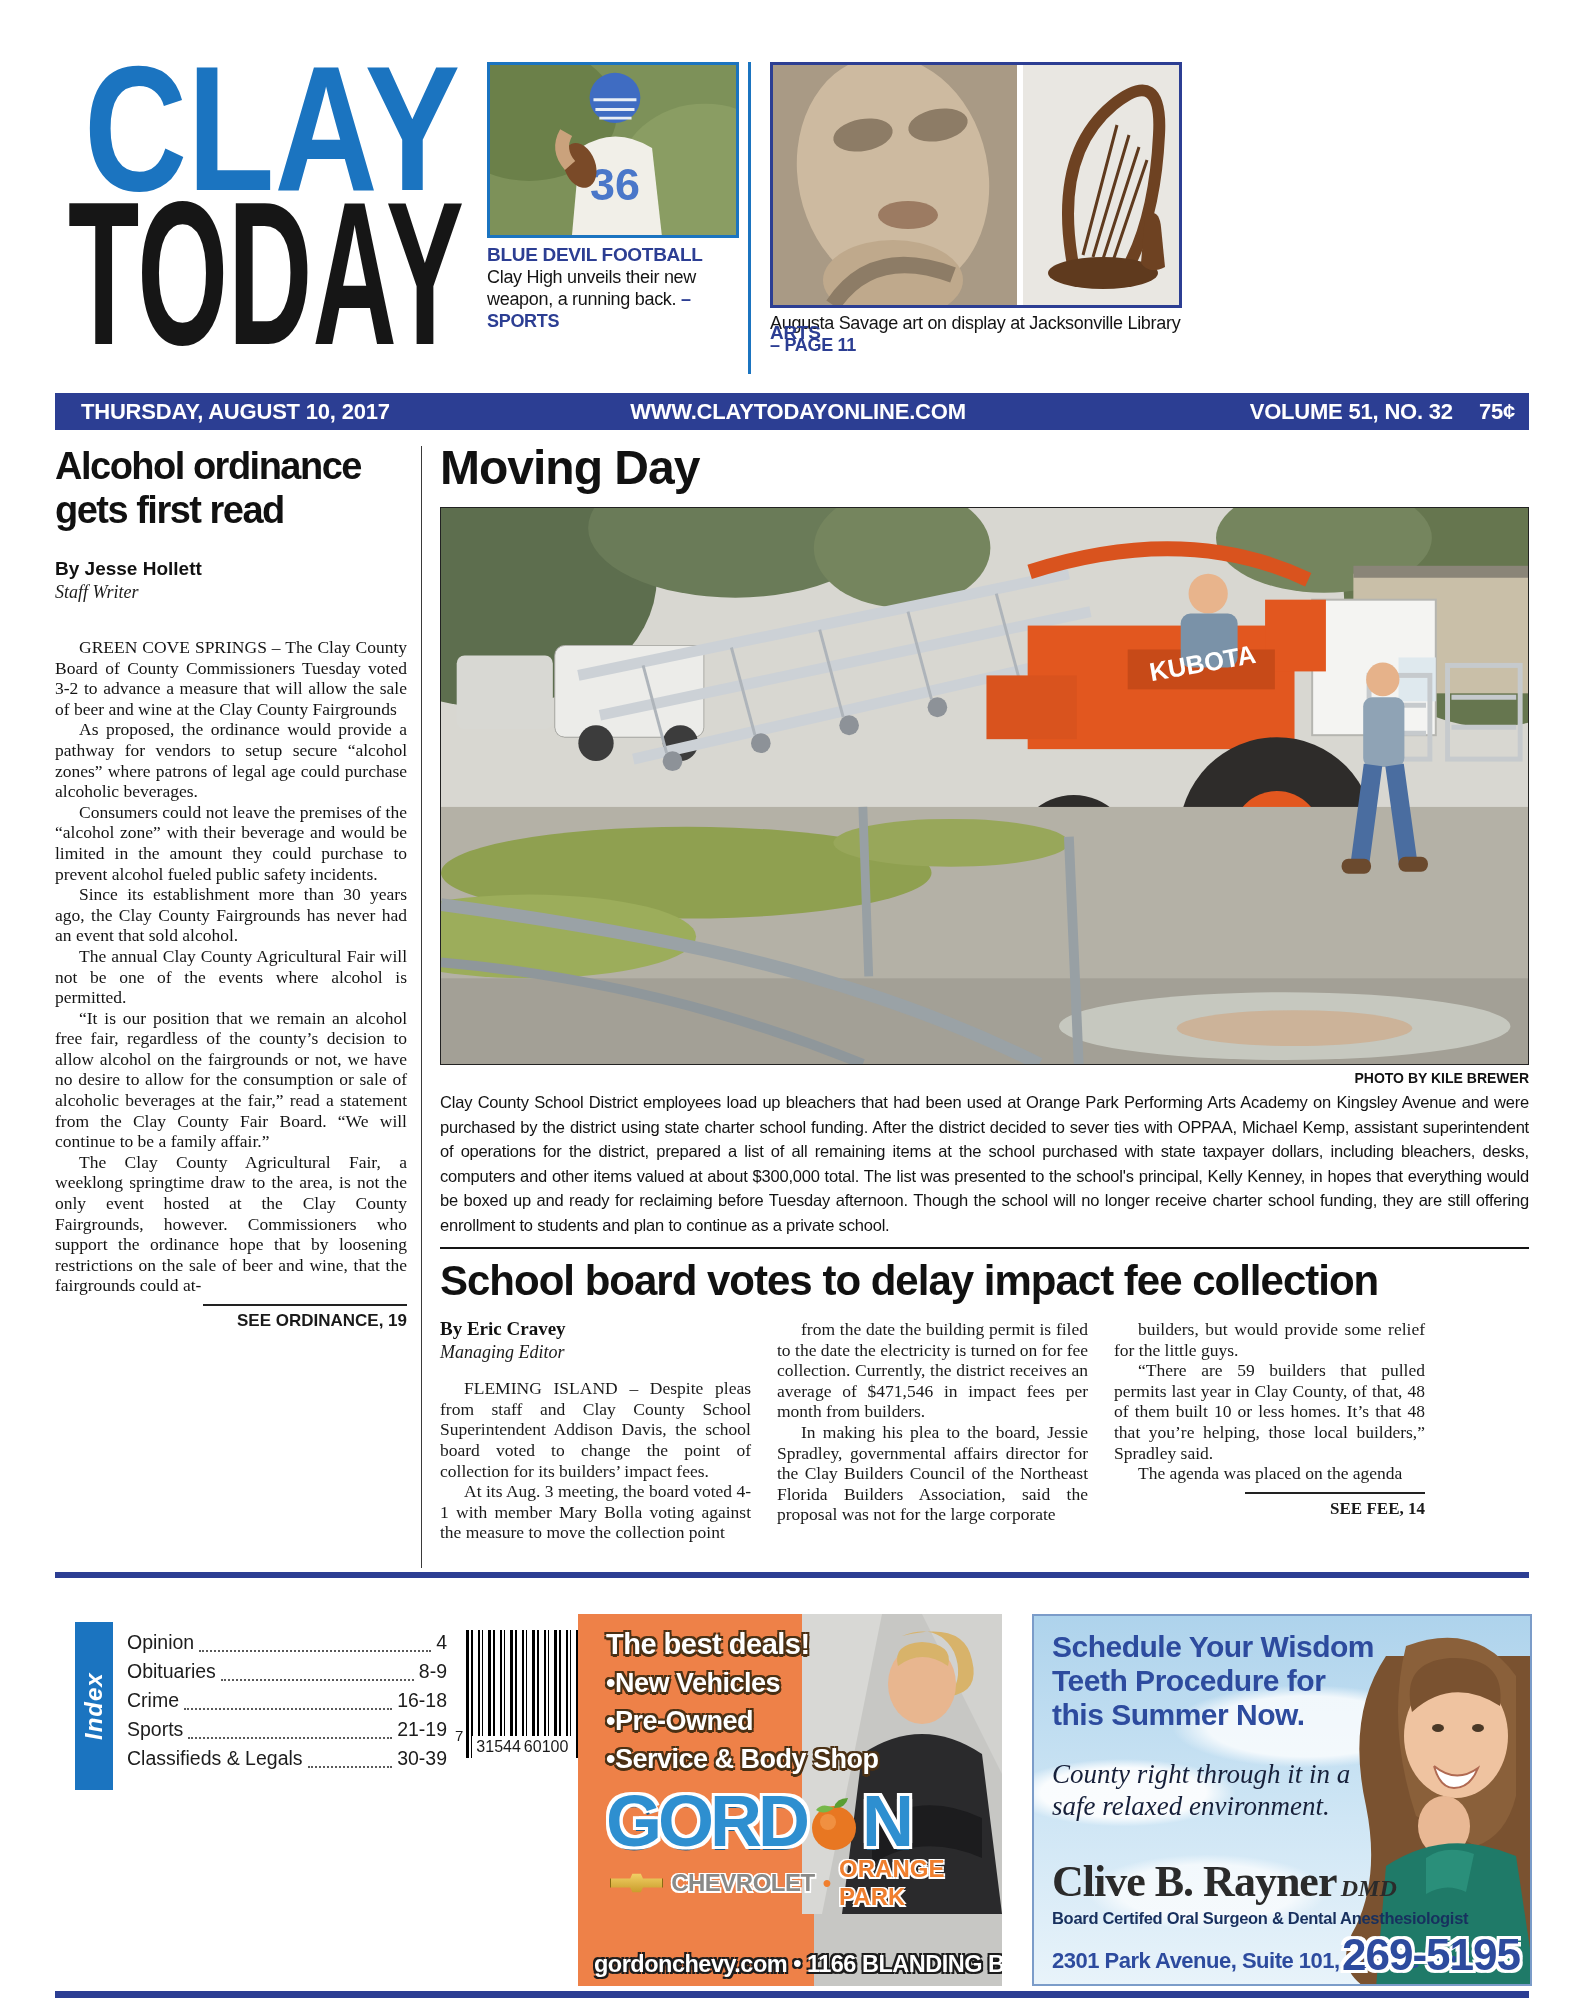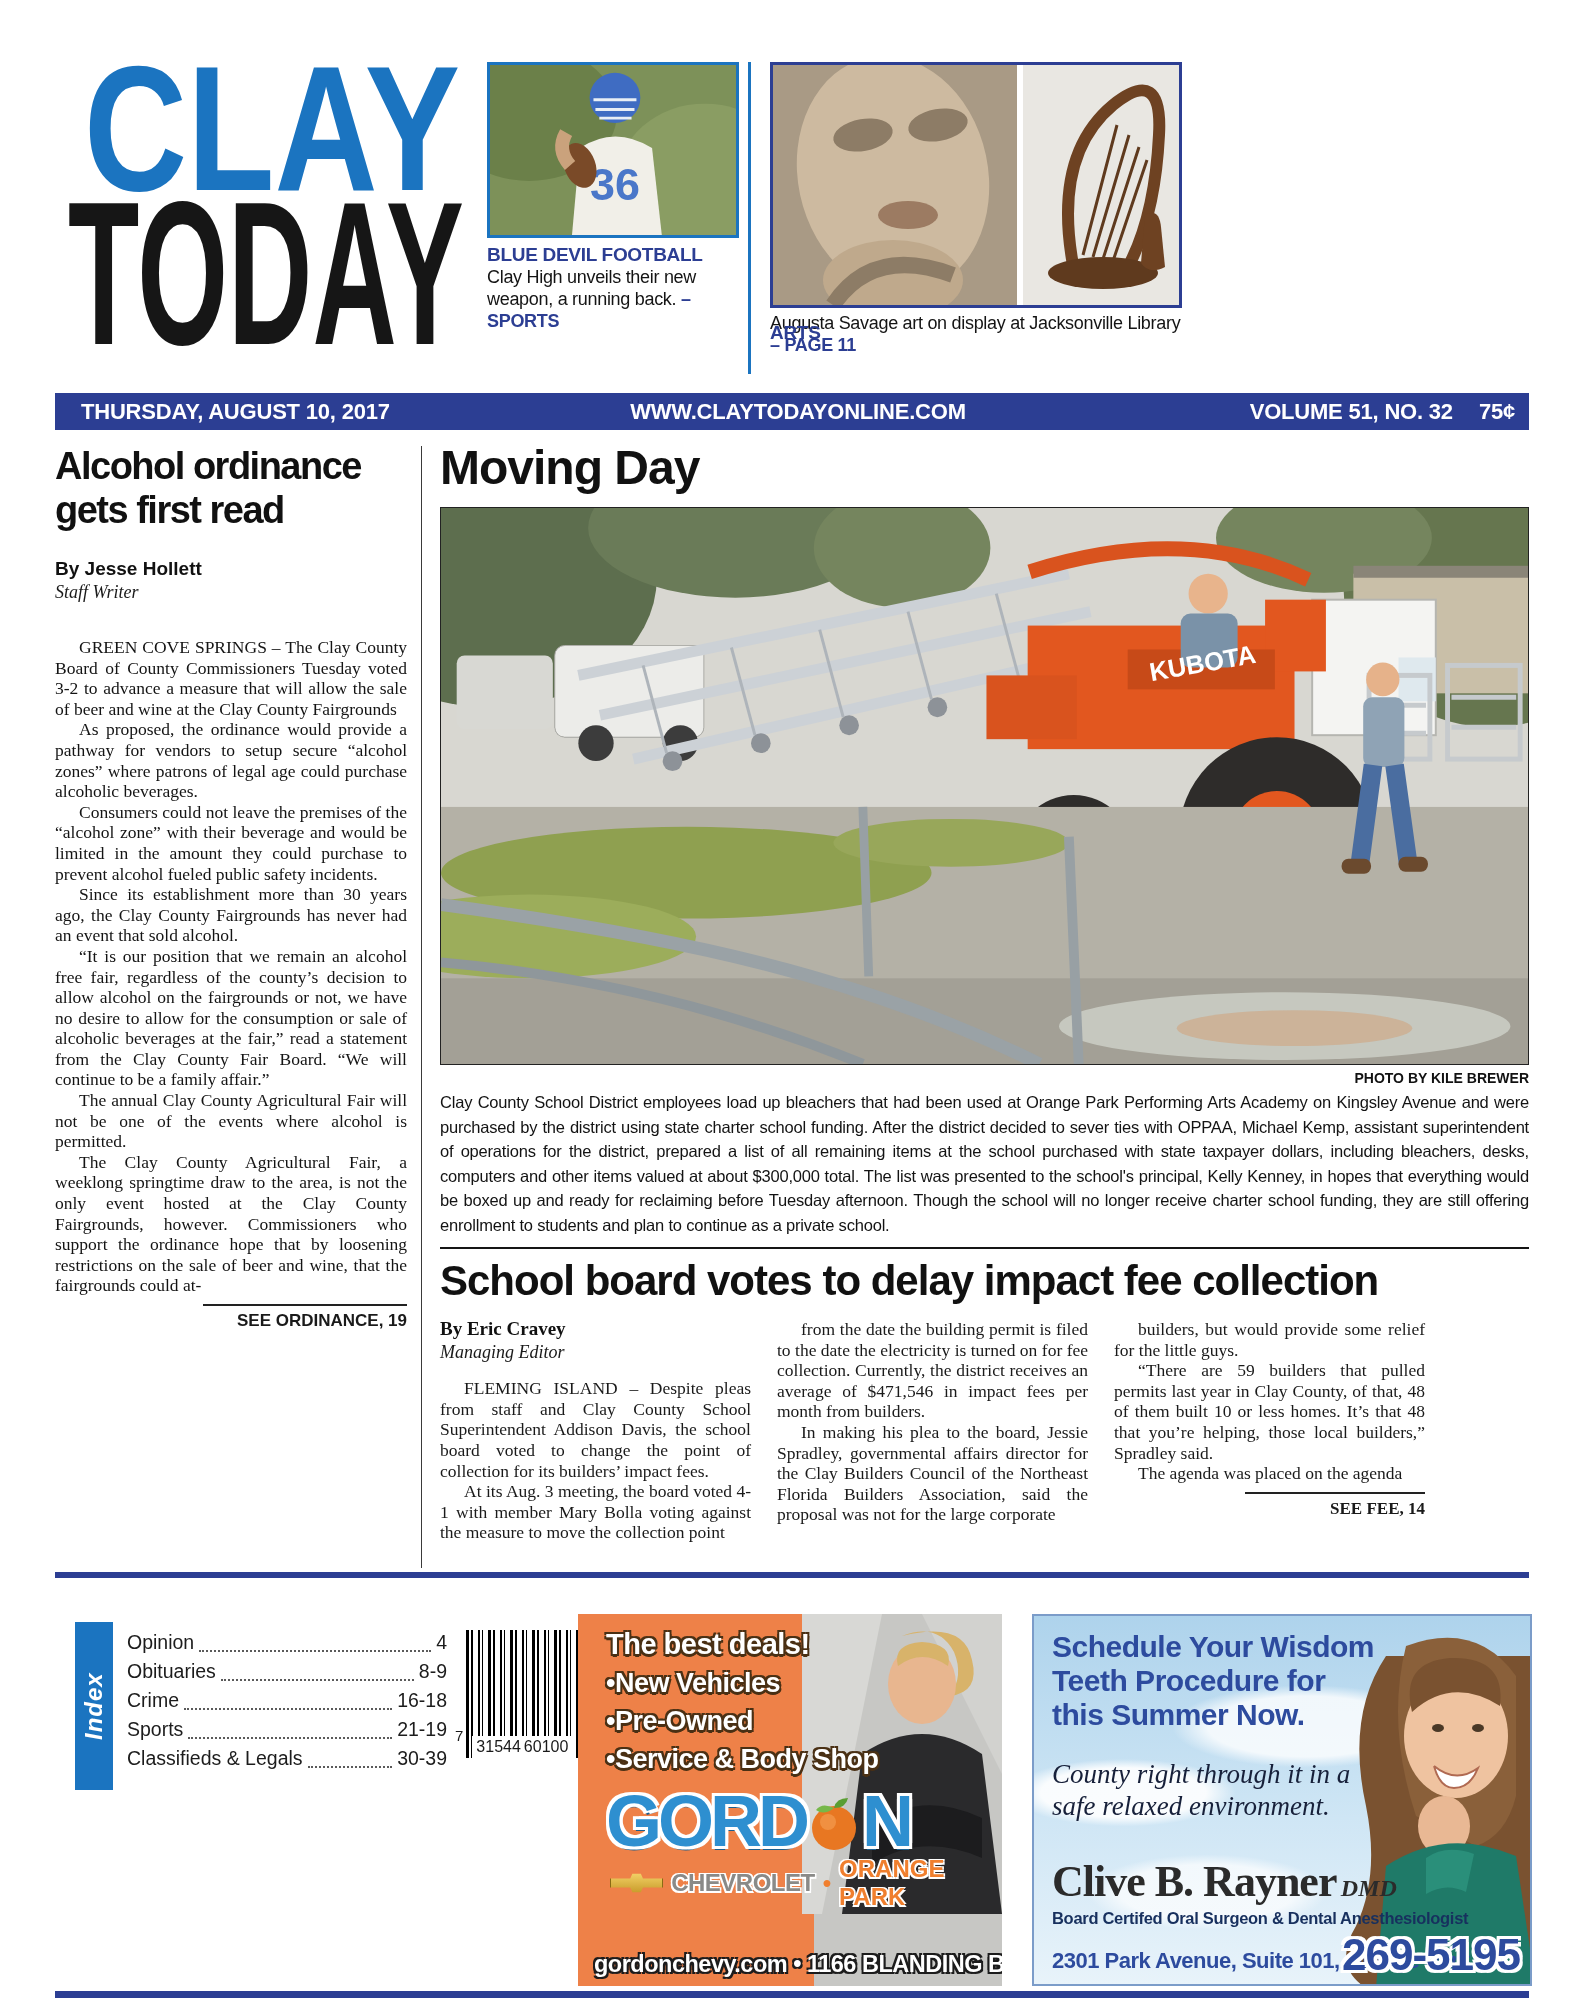--- a/index.html
+++ b/index.html
@@ -192,22 +192,22 @@
         <div>Alcohol ordinance</div>
         <div>gets first read</div>
       </div>
       <div class="byline">By Jesse Hollett</div>
       <div class="byrole">Staff Writer</div>
       <div class="bodytext">
         <p>GREEN COVE SPRINGS – The Clay County Board of County Commissioners Tuesday voted 3-2 to advance a measure that will allow the sale of beer and wine at the Clay County Fairgrounds</p>
         <p>As proposed, the ordinance would provide a pathway for vendors to setup secure “alcohol zones” where patrons of legal age could purchase alcoholic beverages.</p>
         <p>Consumers could not leave the premises of the “alcohol zone” with their beverage and would be limited in the amount they could purchase to prevent alcohol fueled public safety incidents.</p>
         <p>Since its establishment more than 30 years ago, the Clay County Fairgrounds has never had an event that sold alcohol.</p>
+        <p>The annual Clay County Agricultural Fair will not be one of the events where alcohol is permitted.</p>
         <p>“It is our position that we remain an alcohol free fair, regardless of the county’s decision to allow alcohol on the fairgrounds or not, we have no desire to allow for the consumption or sale of alcoholic beverages at the fair,” read a statement from the Clay County Fair Board. “We will continue to be a family affair.”</p>
-        <p>The annual Clay County Agricultural Fair will not be one of the events where alcohol is permitted.</p>
         <p>The Clay County Agricultural Fair, a weeklong springtime draw to the area, is not the only event hosted at the Clay County Fairgrounds, however. Commissioners who support the ordinance hope that by loosening restrictions on the sale of beer and wine, that the fairgrounds could at-</p>
       </div>
       <div class="jump">SEE ORDINANCE, 19</div>
     </div>
 
     <div class="col-divider"></div>
 
     <div class="maincol">
       <div class="h-moving">Moving Day</div>
 

